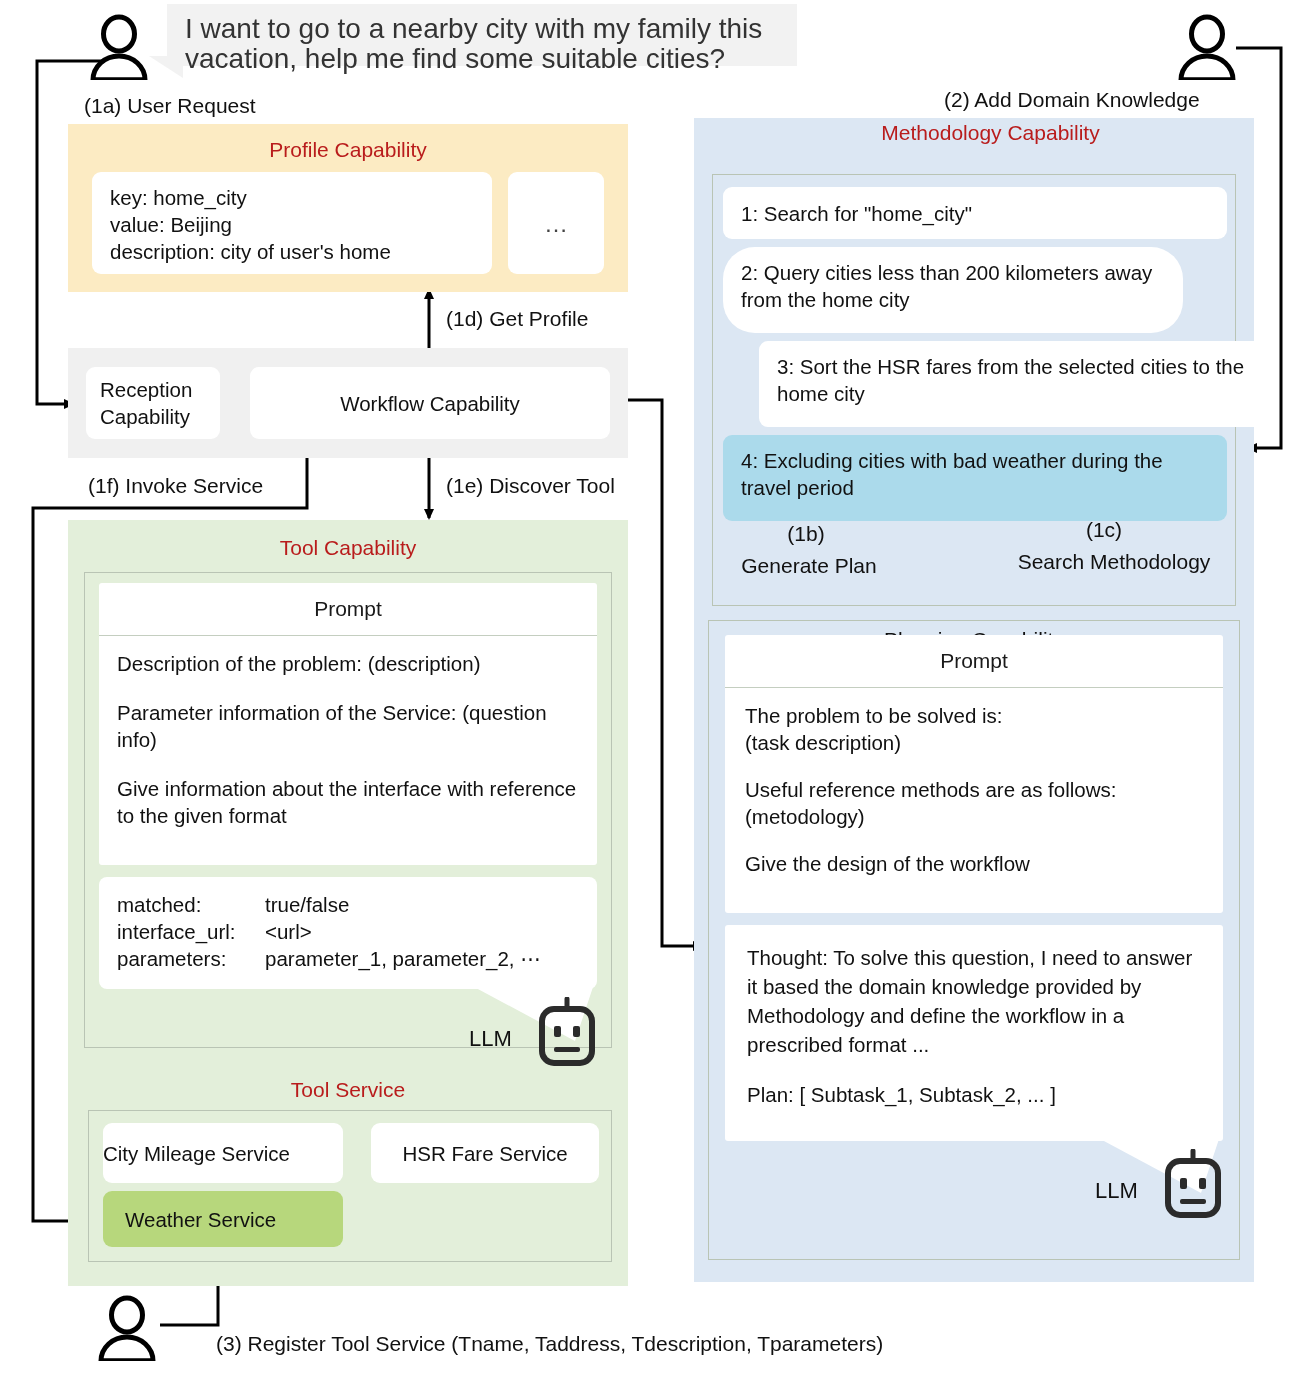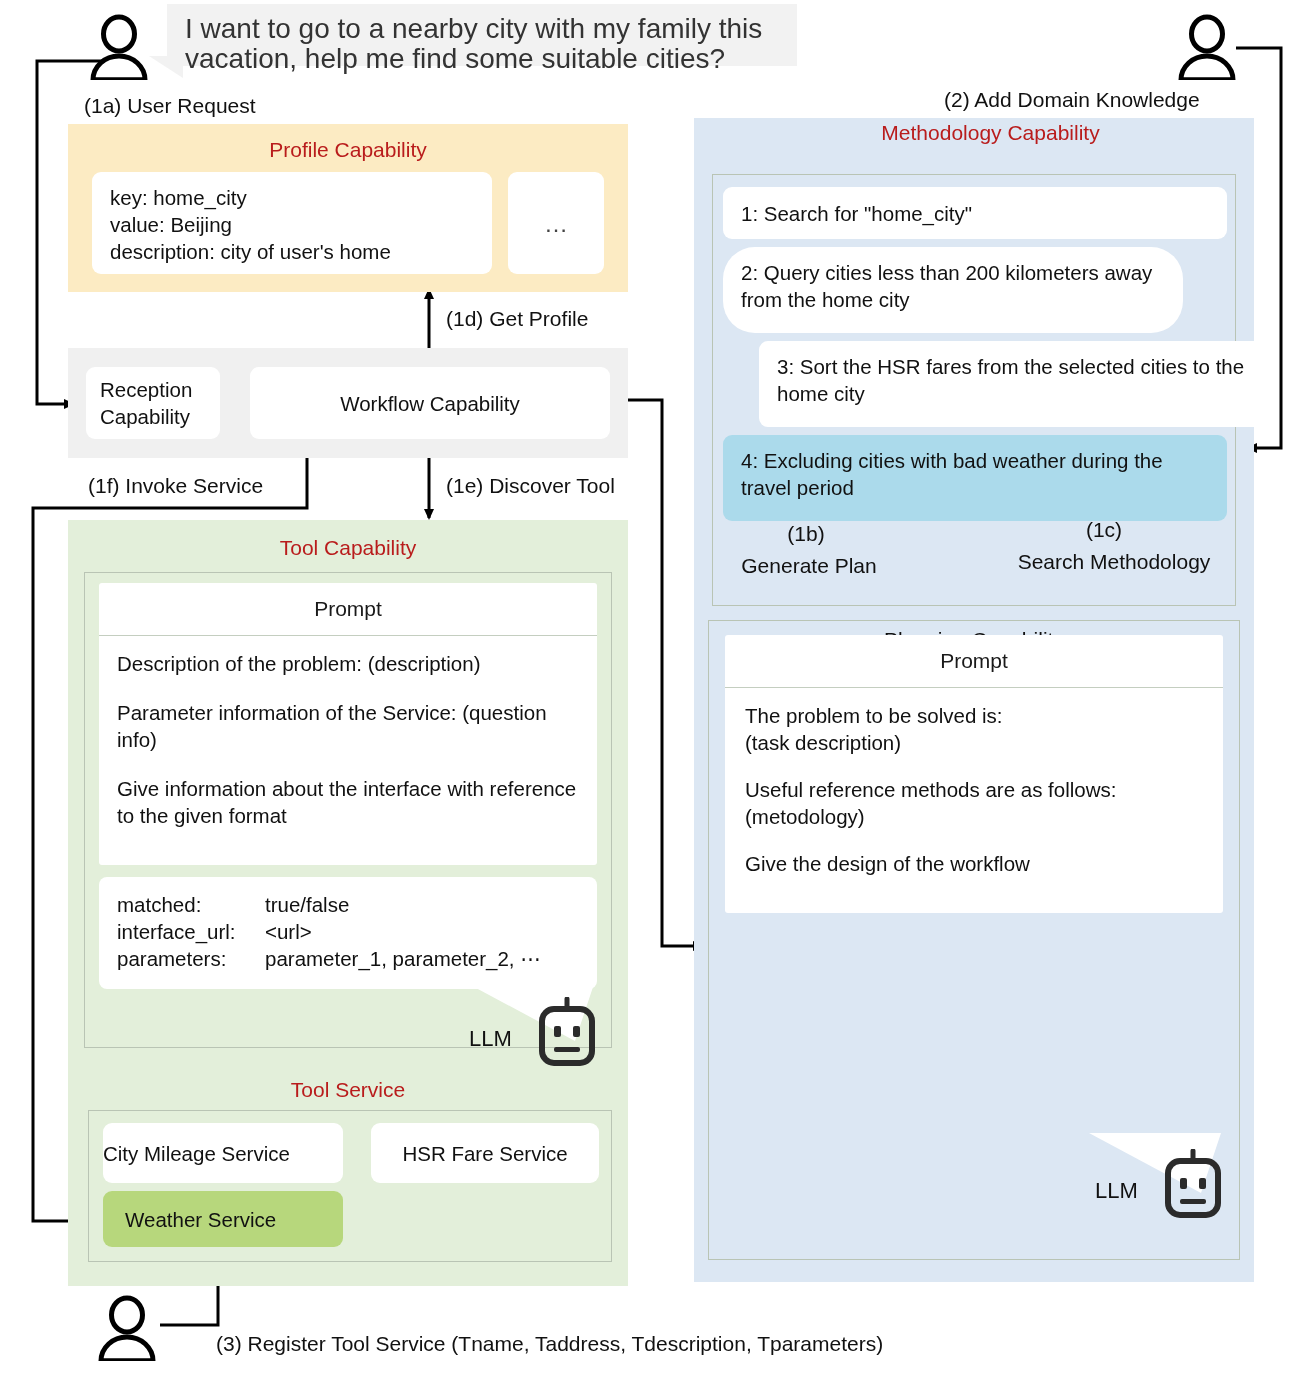--- a/index.html
+++ b/index.html
@@ -168,20 +168,25 @@
           <div class="txt">The problem to be solved is:</div>
           <div class="txt">(task description)</div>
           <div class="txt" style="height:20px;">&nbsp;</div>
           <div class="txt">Useful reference methods are as follows:</div>
           <div class="txt">(metodology)</div>
           <div class="txt" style="height:20px;">&nbsp;</div>
           <div class="txt">Give the design of the workflow</div>
         </div>
       </div>
 
+      <div class="wbox" style="position:absolute;left:16px;top:304px;width:498px;height:216px;border-radius:3px;padding:18px 22px 0 22px;box-sizing:border-box;">
+        <div class="txt" style="line-height:29px;">Thought: To solve this question, I need to answer it based the domain knowledge provided by Methodology and define the workflow in a prescribed format ...</div>
+        <div class="txt" style="height:22px;">&nbsp;</div>
+        <div class="txt">Plan: [ Subtask_1, Subtask_2, ... ]</div>
+      </div>
 
       <svg style="position:absolute;left:380px;top:512px;" width="140" height="64">
         <path d="M0,0 L132,0 L112,60 Z" fill="#ffffff"></path>
       </svg>
 
       <div class="lbl" style="left:386px;top:556px;font-size:22px;">LLM</div>
 
       <svg style="position:absolute;left:452px;top:528px;" width="64" height="72" viewBox="0 0 64 72">
         <line x1="32" y1="2" x2="32" y2="12" stroke="#2b2b2b" stroke-width="5" stroke-linecap="round"></line>
         <rect x="7" y="12" width="50" height="54" rx="12" ry="12" fill="none" stroke="#2b2b2b" stroke-width="6"></rect>

